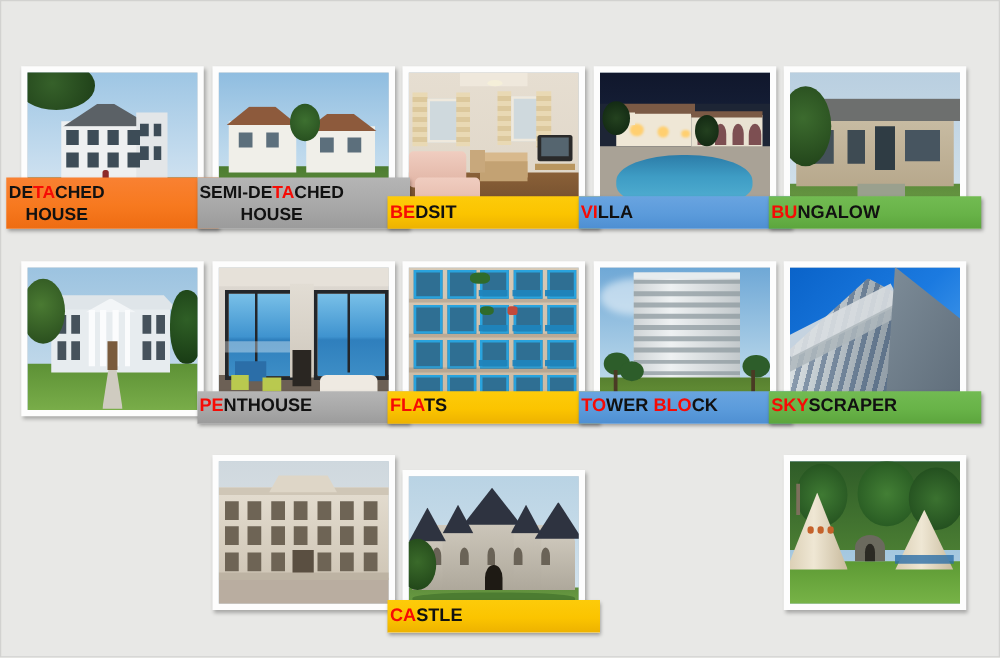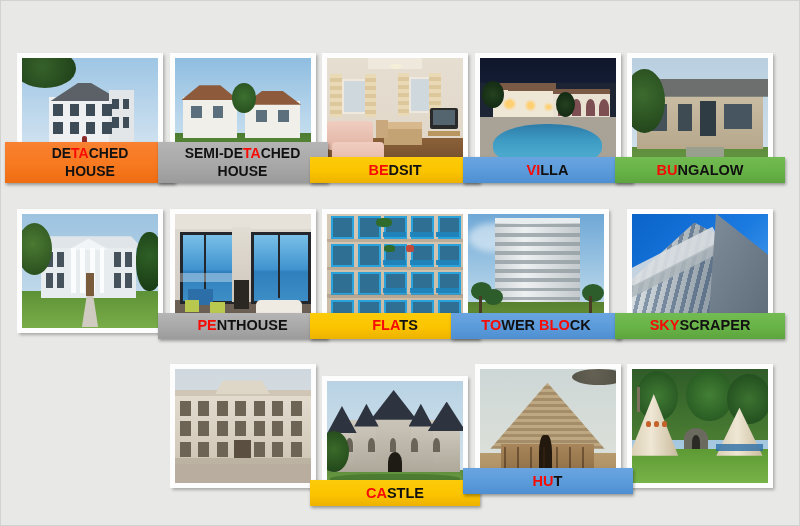--- a/index.html
+++ b/index.html
@@ -40,21 +40,21 @@
     position:relative;
     width:100%;height:100%;
     overflow:hidden;
     background:#b9c7d2;
   }
   .banner{
     position:absolute;
     left:-12px;width:170px;
     bottom:-6px;
     min-height:26px;
-    display:flex;align-items:center;justify-content:center;
+    display:flex;align-items:center;
     text-align:center;
     font-weight:bold;
     font-size:14.5px;
     color:#111;
     line-height:1.25;
     padding:3px 2px;
     box-sizing:border-box;
     box-shadow:1px 2px 3px rgba(0,0,0,0.35);
     z-index:5;
   }
@@ -365,21 +365,21 @@
           <div class="el fl-bal" style="left:80.4%;top:89.5%;width:17%;height:5%;opacity:.95;"></div>
           <div class="el " style="left:0;top:95.5%;width:100%;height:3%;background:rgba(120,100,80,.25);"></div>
           <div class="el " style="left:36%;top:4%;width:12%;height:8%;background:#2f6b2c;border-radius:40%;"></div>
           <div class="el " style="left:42%;top:28%;width:8%;height:6%;background:#2f6b2c;border-radius:40%;"></div>
           <div class="el " style="left:58%;top:28%;width:6%;height:6%;background:#c24a3a;border-radius:30%;"></div>
         </div>
         <div class="banner b-yellow">
           <div><span class="hl">FLA</span>TS</div>
         </div>
       </div>
-      <div class="card" style="left: 446px; top: 155.5px;">
+      <div class="card" style="left: 458px; top: 155.5px;">
         <div class="photo" title="High rise tower block with palm trees">
           <div class="el sky tb-sky"></div>
           <div class="el " style="left:0;top:8%;width:40%;height:26%;background:rgba(255,255,255,.5);border-radius:50%;filter:blur(3px);"></div>
           <div class="el tb-tower" style="left:20%;top:4%;width:62%;height:76%;"></div>
           <div class="el tb-band" style="left:20%;top:9%;width:62%;height:3.2%;opacity:.75;"></div>
           <div class="el tb-band" style="left:20%;top:17%;width:62%;height:3.2%;opacity:.75;"></div>
           <div class="el tb-band" style="left:20%;top:25%;width:62%;height:3.2%;opacity:.75;"></div>
           <div class="el tb-band" style="left:20%;top:33%;width:62%;height:3.2%;opacity:.75;"></div>
           <div class="el tb-band" style="left:20%;top:41%;width:62%;height:3.2%;opacity:.75;"></div>
           <div class="el tb-band" style="left:20%;top:49%;width:62%;height:3.2%;opacity:.75;"></div>
@@ -462,40 +462,20 @@
           <div class="el " style="left:62%;top:50%;width:5%;height:12%;background:#6a6357;border-radius:50% 50% 0 0;"></div>
           <div class="el " style="left:78%;top:50%;width:5%;height:12%;background:#6a6357;border-radius:50% 50% 0 0;"></div>
           <div class="el " style="left:45%;top:62%;width:10%;height:18%;background:#1e1a14;border-radius:50% 50% 0 0;"></div>
           <div class="el tree" style="left:-6%;top:44%;width:22%;height:36%;border-radius:50%;background:radial-gradient(circle at 50% 45%,#3a6a2a,#1d4016);"></div>
           <div class="el " style="left:2%;top:82%;width:96%;height:10%;background:#4c7c31;border-radius:40%;"></div>
         </div>
         <div class="banner b-yellow">
           <div><span class="hl">CA</span>STLE</div>
         </div>
       </div>
-      <div class="card" style="left: 457.5px; top: 311px;">
-        <div class="photo" title="Round thatched hut with dark doorway on sandy ground">
-          <div class="el sky ht-sky"></div>
-          <div class="el ground ht-ground"></div>
-          <div class="el ht-thatch" style="left:8%;top:12%;width:84%;height:58%;clip-path:polygon(50% 0,100% 100%,0 100%);"></div>
-          <div class="el ht-wall" style="left:16%;top:66%;width:68%;height:28%;"></div>
-          <div class="el ht-door" style="left:44%;top:58%;width:9%;height:38%;border-radius:40% 40% 0 0;"></div>
-          <div class="el " style="left:18%;top:68%;width:1.5%;height:26%;background:rgba(60,40,20,.5);"></div>
-          <div class="el " style="left:27.5%;top:68%;width:1.5%;height:26%;background:rgba(60,40,20,.5);"></div>
-          <div class="el " style="left:37%;top:68%;width:1.5%;height:26%;background:rgba(60,40,20,.5);"></div>
-          <div class="el " style="left:46.5%;top:68%;width:1.5%;height:26%;background:rgba(60,40,20,.5);"></div>
-          <div class="el " style="left:56%;top:68%;width:1.5%;height:26%;background:rgba(60,40,20,.5);"></div>
-          <div class="el " style="left:65.5%;top:68%;width:1.5%;height:26%;background:rgba(60,40,20,.5);"></div>
-          <div class="el " style="left:75%;top:68%;width:1.5%;height:26%;background:rgba(60,40,20,.5);"></div>
-          <div class="el " style="left:68%;top:0;width:40%;height:14%;background:radial-gradient(circle at 40% 30%,#4a4433,#2e2a1e);border-radius:50%;opacity:.8;"></div>
-        </div>
-        <div class="banner b-blue">
-          <div><span class="hl">HU</span>T</div>
-        </div>
-      </div>
       <div class="card" style="left: 610px; top: 311px;">
         <div class="photo" title="Two tepees on grass among green trees">
           <div class="el sky tp-sky"></div>
           <div class="el tp-trees" style="left:0;top:0;width:100%;height:62%;"></div>
           <div class="el " style="left:4%;top:2%;width:30%;height:44%;background:radial-gradient(circle at 50% 50%,#3f7a33,#1f4a1c);border-radius:50%;"></div>
           <div class="el " style="left:40%;top:0%;width:34%;height:46%;background:radial-gradient(circle at 50% 50%,#437f35,#20501d);border-radius:50%;"></div>
           <div class="el " style="left:70%;top:4%;width:32%;height:44%;background:radial-gradient(circle at 50% 50%,#3b7230,#1c451a);border-radius:50%;"></div>
           <div class="el ground tp-grass"></div>
           <div class="el tp-cone" style="left:-2%;top:22%;width:36%;height:54%;clip-path:polygon(50% 0,100% 100%,0 100%);"></div>
           <div class="el tp-cone" style="left:62%;top:34%;width:34%;height:42%;clip-path:polygon(50% 0,100% 100%,0 100%);"></div>

